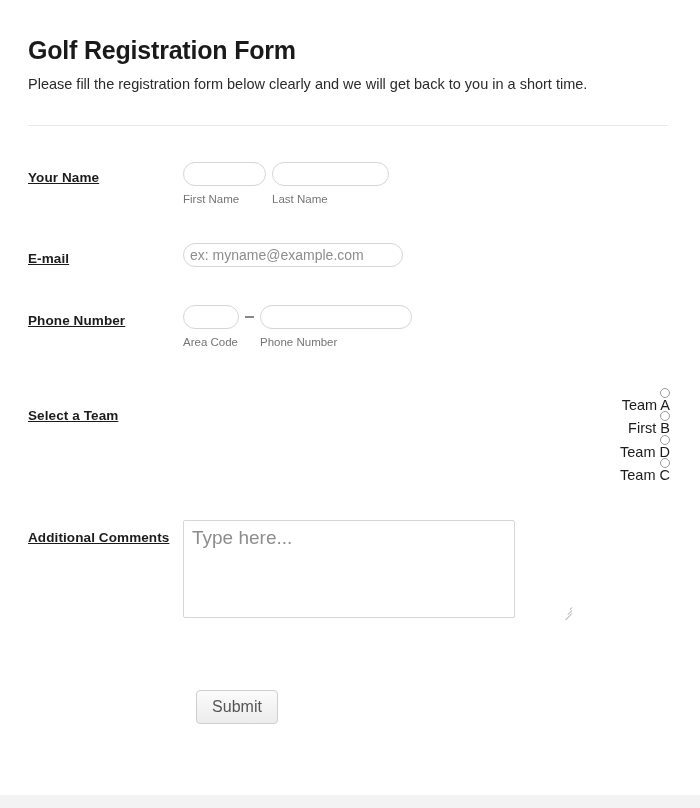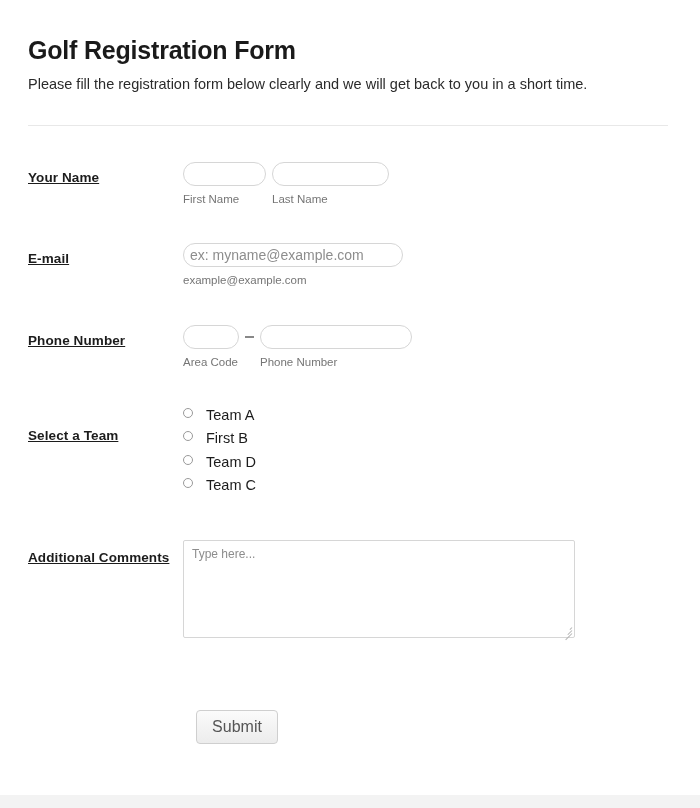--- a/index.html
+++ b/index.html
@@ -130,22 +130,23 @@
   }
 
   
   .radio-list {
     display: flex;
     flex-direction: column;
     padding-top: 4px;
   }
   .radio-item {
     display: flex;
-    align-items: flex-start;
+    align-items: flex-end;
     height: 23.5px;
+    flex-direction: column;
   }
   .radio-circle {
     width: 10px;
     height: 10px;
     border: 1px solid #9a9a9a;
     border-radius: 50%;
     background: #ffffff;
     box-sizing: border-box;
     flex: 0 0 10px;
   }
@@ -156,27 +157,27 @@
     line-height: 1;
   }
 
   
   .comments-box {
     position: relative;
     width: 392px;
   }
   .textarea {
     box-sizing: border-box;
-    width: 392px;
+    width: 332px;
     height: 98px;
     border: 1px solid #d6d6d6;
     border-radius: 2px;
     background: #ffffff;
     font-family: "Liberation Sans", sans-serif;
-    font-size: 12px;
+    font-size: 19px;
     color: #333333;
     padding: 6px 8px;
     resize: none;
     outline: none;
     display: block;
   }
   .textarea::placeholder {
     color: #8d8d8d;
     opacity: 1;
   }
@@ -241,21 +242,20 @@
           <div class="sub-label" style="width:83px;">First Name</div>
           <div class="sub-label sub-label-lastname" style="width:117px;">Last Name</div>
         </div>
       </div>
     </div>
 
     <div class="row row-email">
       <div class="row-label">E-mail</div>
       <div class="row-fields">
         <input class="text-input input-email" type="text" placeholder="ex: myname@example.com" style="">
-        <div class="sub-label">example@example.com</div>
       </div>
     </div>
 
     <div class="row row-phone">
       <div class="row-label">Phone Number</div>
       <div class="row-fields">
         <div class="fields-line">
           <div class="field-group">
             <input class="text-input input-areacode" type="text" placeholder="" style="">
             <div class="sub-label">Area Code</div>

